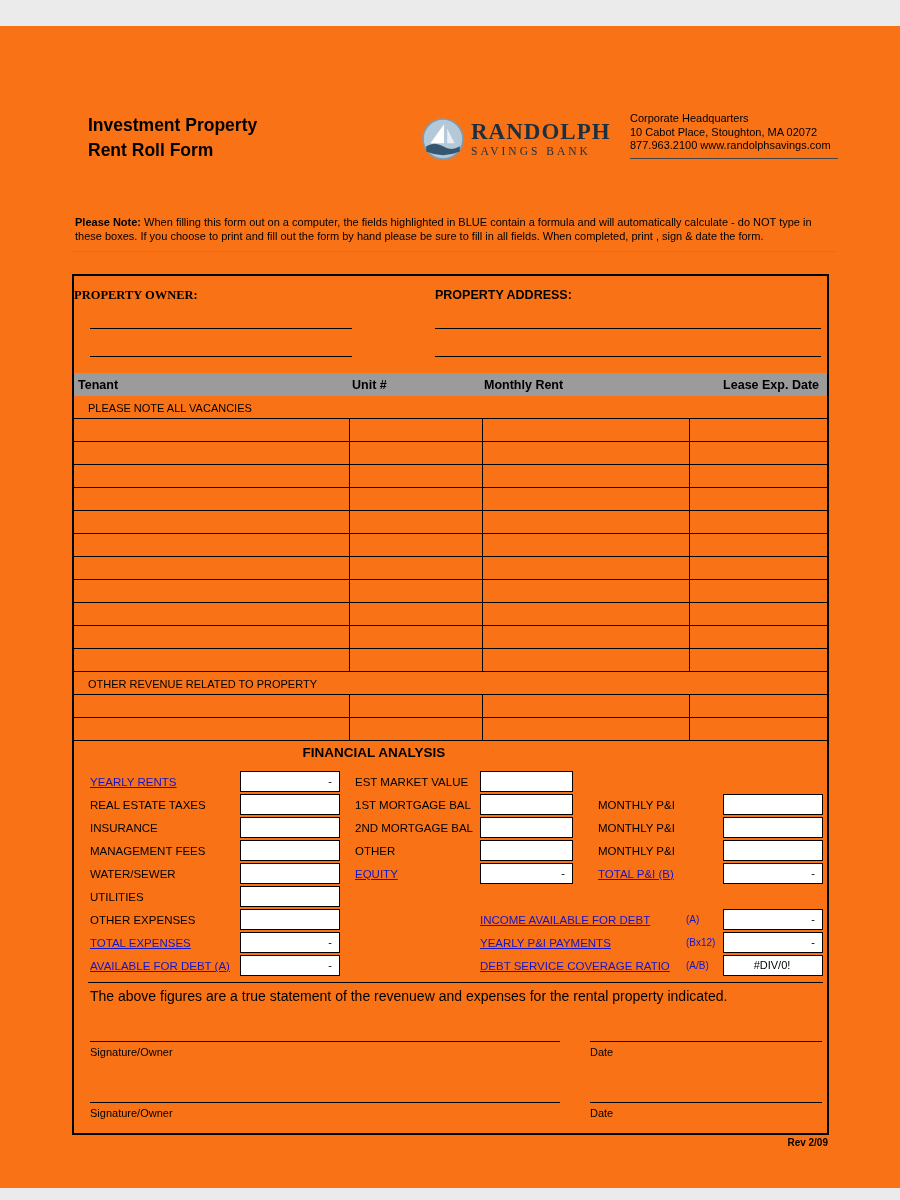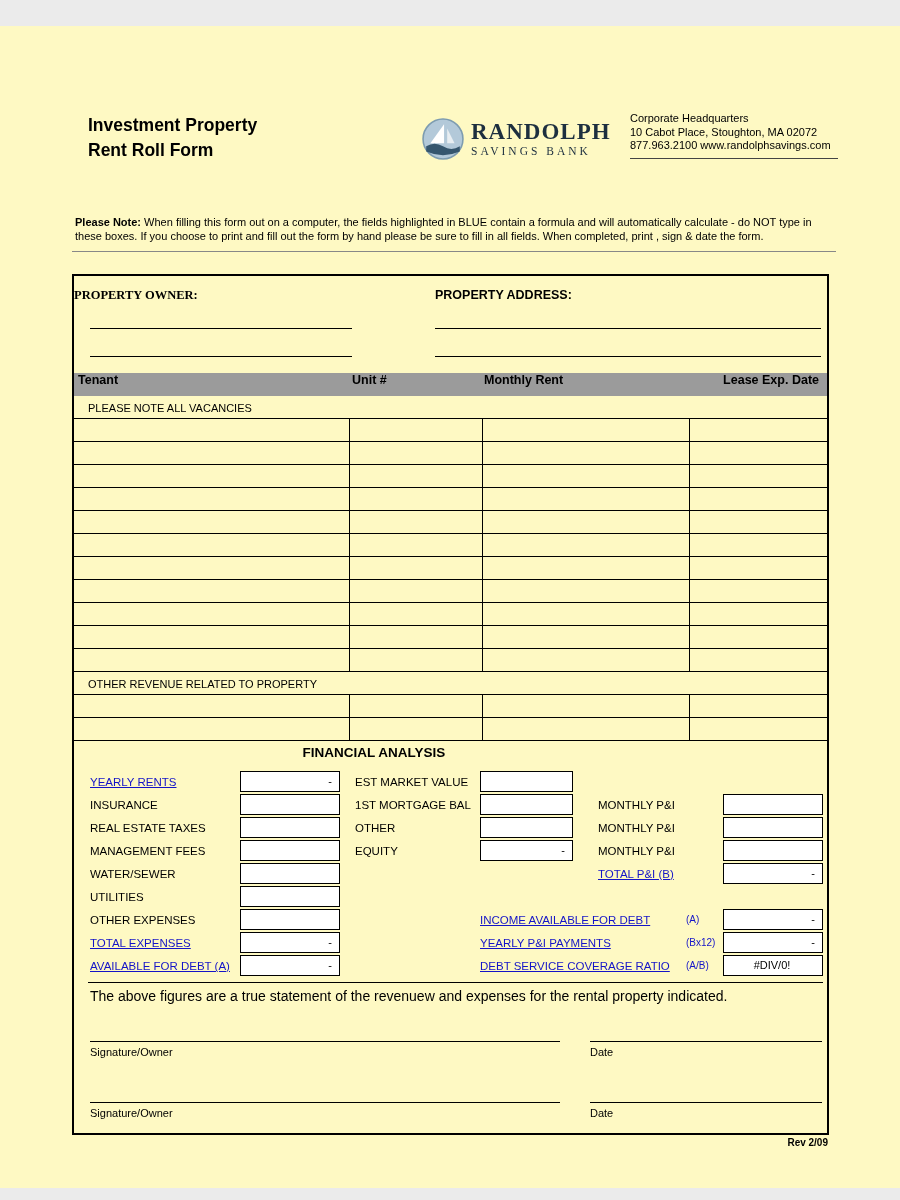--- a/index.html
+++ b/index.html
@@ -1,18 +1,18 @@
 <!DOCTYPE html>
 <html><head>
 <meta charset="utf-8">
 <style>
   * { margin:0; padding:0; box-sizing:border-box; }
   html,body { background:#fff; }
   body { width:900px; height:1200px; font-family:"Liberation Sans", sans-serif; color:#000; position:relative; overflow:hidden; }
-  .page { position:absolute; left:0; top:0; width:900px; height:1200px; background:#fef9c3; }
+  .page { position:absolute; left:0; top:0; width:900px; height:1200px; background:#f97316; }
   .band { position:absolute; left:0; width:100%; background:#ebebeb; }
   .band.top { top:0; height:26px; }
   .band.bottom { bottom:0; height:12px; }
 
   
   .doc-title { position:absolute; left:88px; top:113px; font-size:17.5px; font-weight:bold; line-height:25px; }
   .logo { position:absolute; left:422px; top:118px; display:flex; align-items:center; gap:7px; }
   .logo-icon { width:42px; height:42px; flex:0 0 auto; }
   .logo-name { font-family:"Liberation Serif", serif; font-size:23px; font-weight:bold; color:#1d2f3f; letter-spacing:1px; line-height:24px; }
   .logo-sub  { font-family:"Liberation Serif", serif; font-size:11.5px; color:#1d2f3f; letter-spacing:3px; line-height:14px; }
@@ -21,21 +21,21 @@
   
   .note { position:absolute; left:75px; top:216px; width:762px; font-size:11px; line-height:13.5px; }
   .note-rule { position:absolute; left:72px; top:251px; width:764px; border-top:1px solid #888; }
 
   
   .form-box { position:absolute; left:72px; top:274px; width:757px; height:861px; border:2px solid #000; }
 
   .prop-label { position:absolute; font-size:12.5px; font-weight:bold; }
   .fill-line { position:absolute; border-bottom:1px solid #000; height:1px; }
 
-  .grid-head { position:absolute; left:0; top:97px; width:753px; height:23px; background:#9b9b9b; display:flex; font-weight:bold; font-size:12.5px; }
+  .grid-head { position:absolute; left:0; top:97px; width:753px; height:23px; background:#9b9b9b; display:flex; align-items:center; font-weight:bold; font-size:12.5px; }
   .gh-c0 { width:276px; padding-left:4px; }
   .gh-c1 { width:133px; padding-left:2px; }
   .gh-c2 { width:207px; padding-left:1px; }
   .gh-c3 { flex:1; text-align:right; padding-right:8px; }
 
   .vacancy-row, .revenue-note-row { position:absolute; left:0; width:753px; height:23px; border-bottom:1px solid #000; font-size:11px; padding:6px 0 0 14px; }
   .vacancy-row { top:120px; }
   .revenue-note-row { top:396px; }
 
   .tenant-rows { position:absolute; left:0; top:143px; width:753px; }
@@ -220,30 +220,30 @@
     <div class="fin-title">FINANCIAL ANALYSIS</div>
 
     <div class="fin-col fin-left">
 
         <div class="fin-row">
           <span class="fin-label">YEARLY RENTS</span>
           <span class="fin-box">-</span>
         </div>
 
         <div class="fin-row">
+          <span class="fin-label">REAL ESTATE TAXES</span>
+          <span class="fin-box"></span>
+        </div>
+
+        <div class="fin-row">
           <span class="fin-label">INSURANCE</span>
           <span class="fin-box"></span>
         </div>
 
         <div class="fin-row">
-          <span class="fin-label">REAL ESTATE TAXES</span>
-          <span class="fin-box"></span>
-        </div>
-
-        <div class="fin-row">
           <span class="fin-label">MANAGEMENT FEES</span>
           <span class="fin-box"></span>
         </div>
 
         <div class="fin-row">
           <span class="fin-label">WATER/SEWER</span>
           <span class="fin-box"></span>
         </div>
 
         <div class="fin-row">
@@ -272,20 +272,24 @@
         <div class="fin-row">
           <span class="fin-label">EST MARKET VALUE</span>
           <span class="fin-box"></span>
         </div>
 
         <div class="fin-row">
           <span class="fin-label">1ST MORTGAGE BAL</span>
           <span class="fin-box"></span>
         </div>
 
+        <div class="fin-row">
+          <span class="fin-label">2ND MORTGAGE BAL</span>
+          <span class="fin-box"></span>
+        </div>
 
         <div class="fin-row">
           <span class="fin-label">OTHER</span>
           <span class="fin-box"></span>
         </div>
 
         <div class="fin-row">
           <span class="fin-label">EQUITY</span>
           <span class="fin-box">-</span>
         </div>

